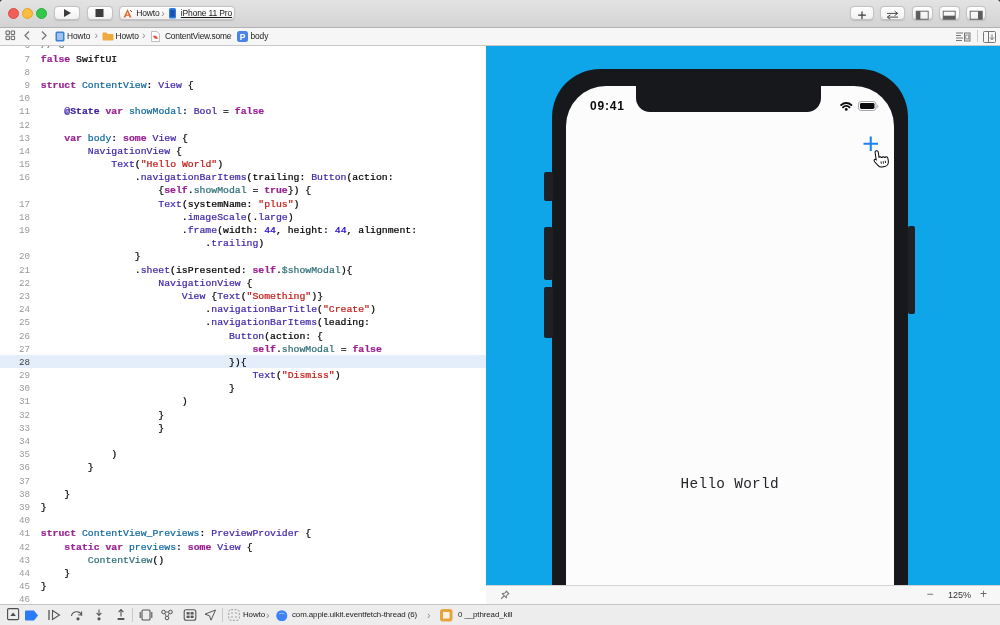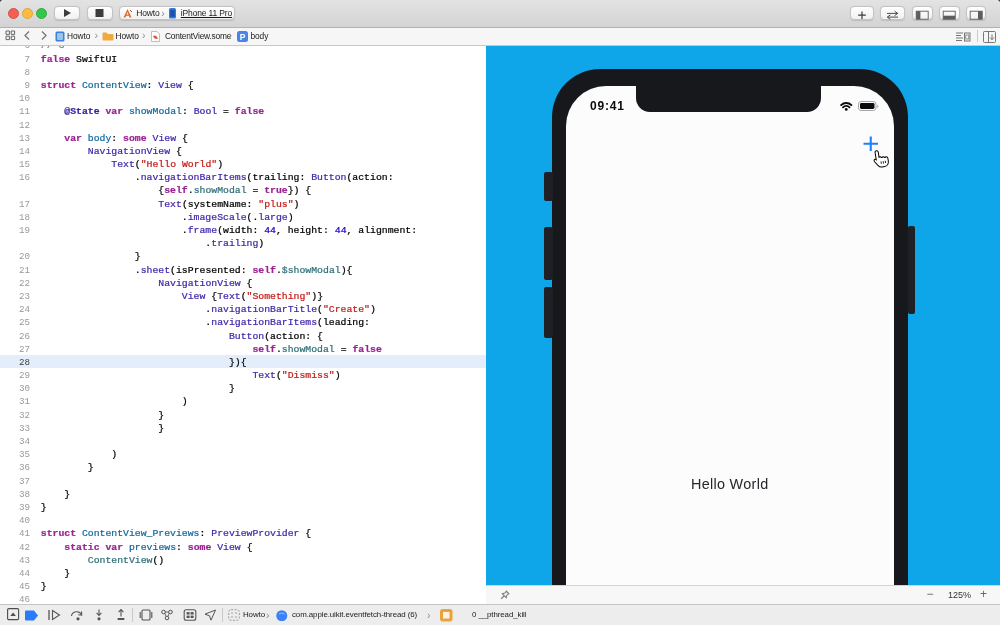--- a/index.html
+++ b/index.html
@@ -31,21 +31,21 @@
 .u{color:#2e6e77;}
 .s{color:#C41A16;}
 .n{color:#1C00CF;}
 
 #sim{position:absolute;left:485.5px;top:46px;width:514.5px;height:539px;background:#0ea5e9;overflow:hidden;}
 #phone{position:absolute;left:66px;top:23px;width:356.5px;height:530px;background:#17181c;border-radius:48px 48px 0 0;}
 #screen{position:absolute;left:80.5px;top:39.5px;width:327.5px;height:510px;background:#fcfcfd;border-radius:40px 40px 0 0;}
 #notch{position:absolute;left:150.5px;top:39.5px;width:185px;height:26.5px;background:#17181c;border-radius:0 0 14px 14px;}
 .sbtn{position:absolute;background:#1e2025;border-radius:2px;}
 #time{position:absolute;left:104.5px;top:52.9px;font-size:12px;font-weight:bold;color:#0b0b0d;letter-spacing:0.8px;}
-#hello{position:absolute;left:80.5px;top:430.4px;width:327.5px;text-align:center;font-size:14.4px;letter-spacing:0.3px;color:#26262a;}
+#hello{position:absolute;left:80.5px;top:430.4px;width:327.5px;text-align:center;font-size:14.4px;letter-spacing:0.3px;color:#26262a;font-family:Liberation Mono, monospace;}
 
 #pbar{position:absolute;left:485.5px;top:585px;width:514.5px;height:19px;background:#f7f7f7;border-top:1px solid #d3d3d3;}
 #pbar .z{position:absolute;top:3px;color:#333;}
 
 #dbar{position:absolute;left:0;top:604px;width:1000px;height:21px;background:#ededed;border-top:1px solid #c6c6c6;
   font-size:7.9px;letter-spacing:-0.08px;color:#222;}
 .di{position:absolute;top:3px;}
 </style></head>
 <body>
 <div id="win">
@@ -375,16 +375,16 @@
     <svg class="di" style="left:276px;top:4.5px;" width="11.5" height="11.5">
         <circle cx="5.75" cy="5.75" r="5.5" fill="#3b82f7"></circle>
         <path d="M3 4 a4 3 0 0 1 5.5 0" stroke="#9dc2fb" stroke-width="1" fill="none"></path>
       </svg>
     <span class="di" style="left:292px;top:5px;">com.apple.uikit.eventfetch-thread (6)</span>
     <span class="di" style="left:427px;top:3.5px;color:#8f8f8f;font-size:10.5px;">›</span>
     <svg class="di" style="left:440px;top:4px;" width="12.5" height="12.5">
         <rect width="12.5" height="12.5" rx="2.8" fill="#e8a33d"></rect>
         <rect x="3" y="3" width="6.5" height="6.5" fill="#fff" opacity="0.85"></rect>
       </svg>
-    <span class="di" style="left:472px;top:5px;">0 __pthread_kill</span>
+    <span class="di" style="left:458px;top:5px;">0 __pthread_kill</span>
   </div>
 
 </div>
 
 </body></html>

